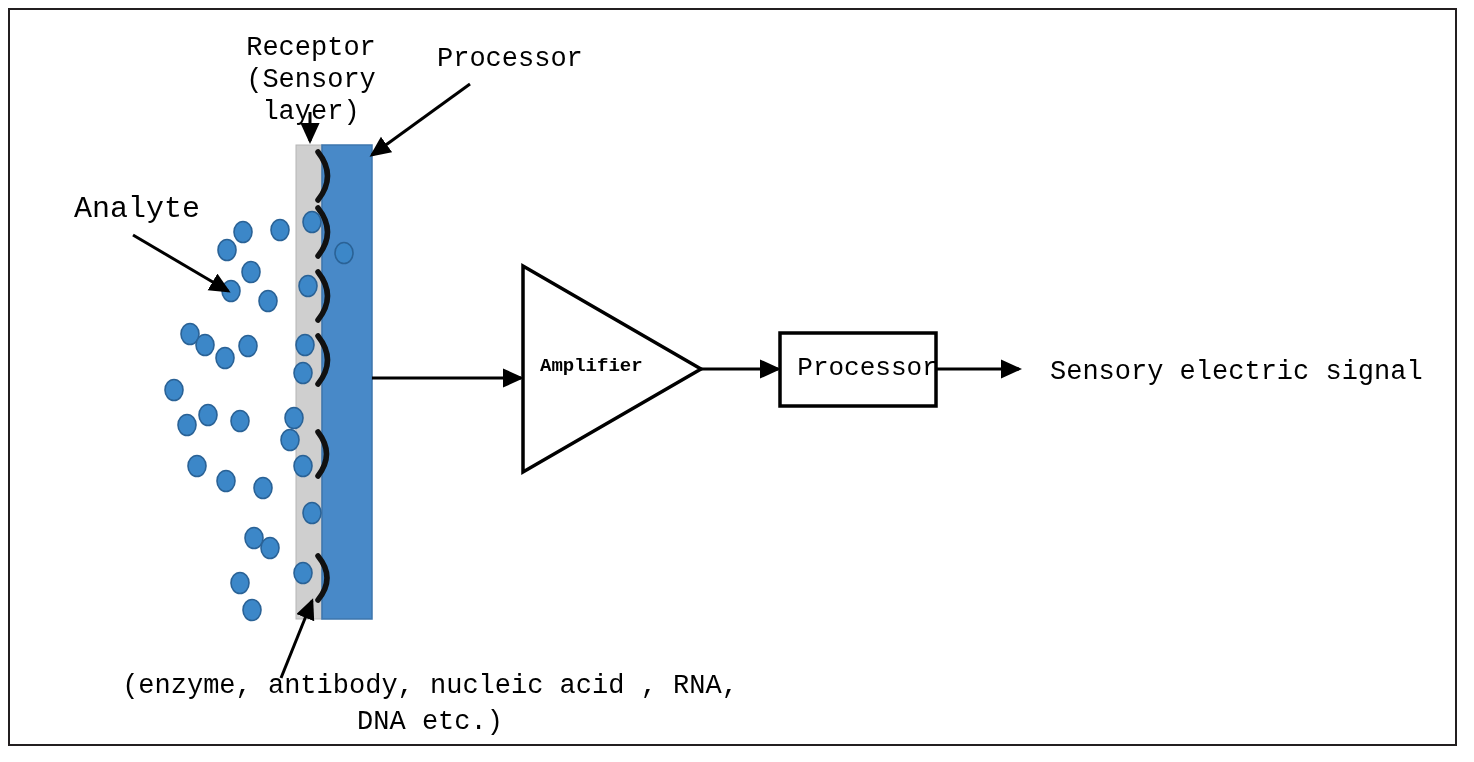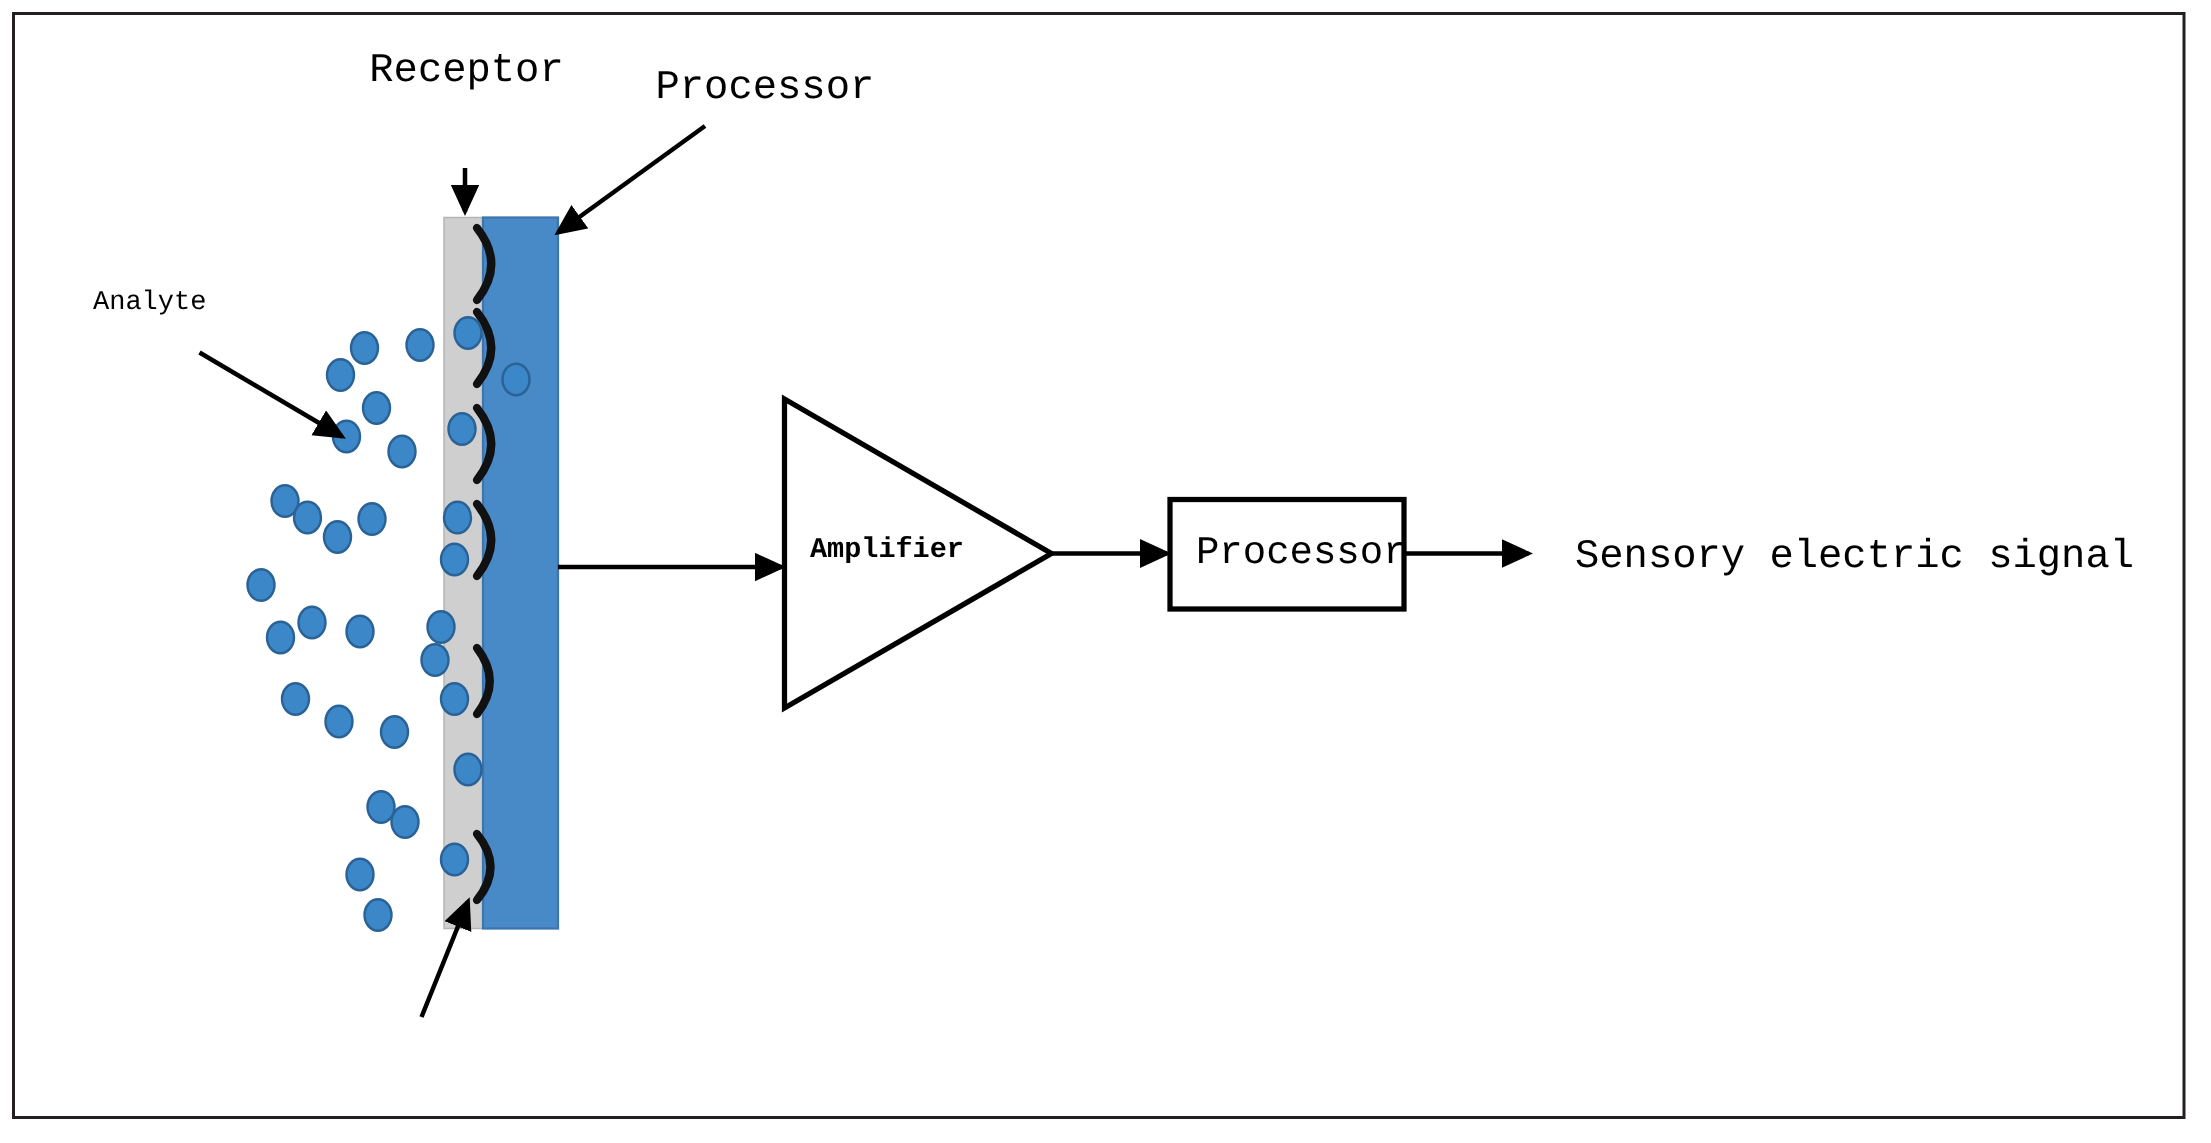--- a/index.html
+++ b/index.html
@@ -46,23 +46,23 @@
     text-align: center;
     font-size: 27px;
     white-space: normal;
   }
   .lbl-transducer {
     left: 437px;
     top: 44px;
     font-size: 27px;
   }
   .lbl-analyte {
-    left: 62px;
+    left: 74px;
     top: 192px;
-    font-size: 18px;
+    font-size: 30px;
   }
   .lbl-amplifier {
     left: 540px;
     top: 355px;
     font-size: 19px;
     font-weight: bold;
   }
   .lbl-processor {
     left: 780px;
     top: 353px;
@@ -160,27 +160,29 @@
 
     <line x1="700" y1="369" x2="778" y2="369" stroke="#000000" stroke-width="3" marker-end="url(#arrowhead)"></line>
 
     <rect x="780" y="333" width="156" height="73" fill="#ffffff" stroke="#000000" stroke-width="3.5"></rect>
 
     <line x1="936" y1="369" x2="1019" y2="369" stroke="#000000" stroke-width="3" marker-end="url(#arrowhead)"></line>
   </svg>
 
   <div class="lbl lbl-receptor">
     <span>Receptor</span><br>
+    <span>(Sensory layer)</span>
   </div>
 
   <div class="lbl lbl-transducer">Processor</div>
 
   <div class="lbl lbl-analyte">Analyte</div>
 
   <div class="lbl lbl-amplifier">Amplifier</div>
 
   <div class="lbl lbl-processor">Processor</div>
 
   <div class="lbl lbl-output">Sensory electric signal</div>
 
   <div class="lbl lbl-bio">
+    <span class="l2">(enzyme, antibody, nucleic acid , RNA, DNA etc.)</span>
   </div>
 </div>
 
 </body></html>

